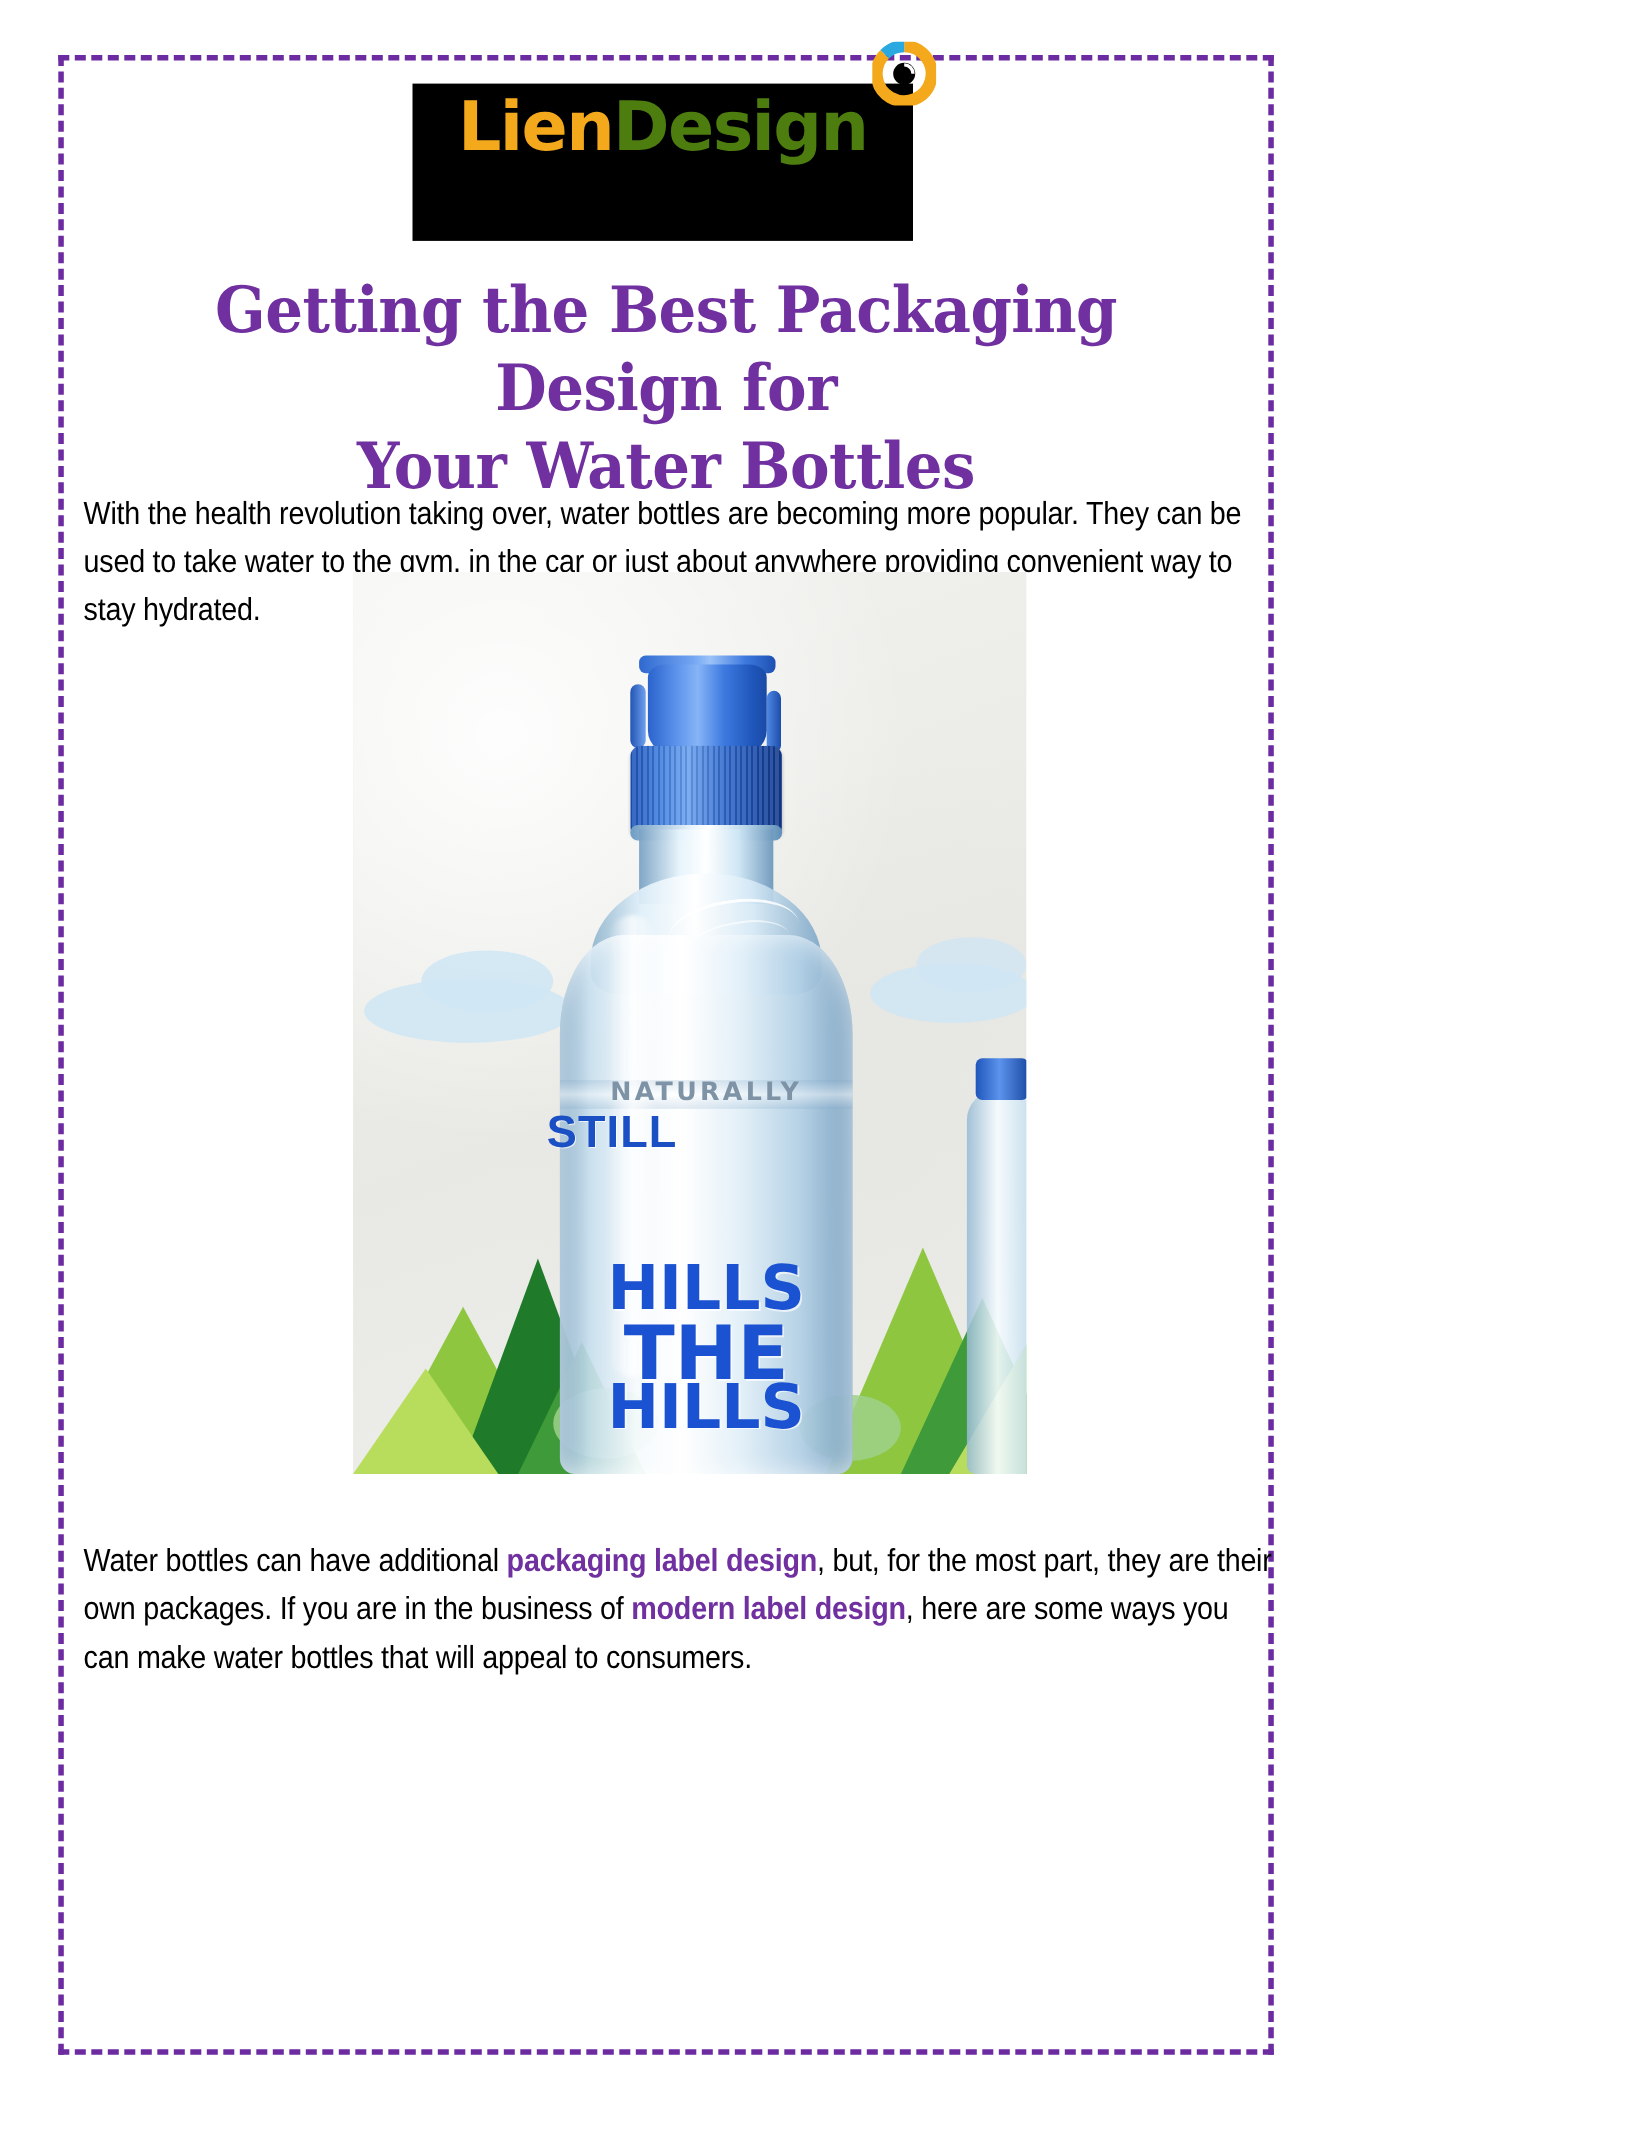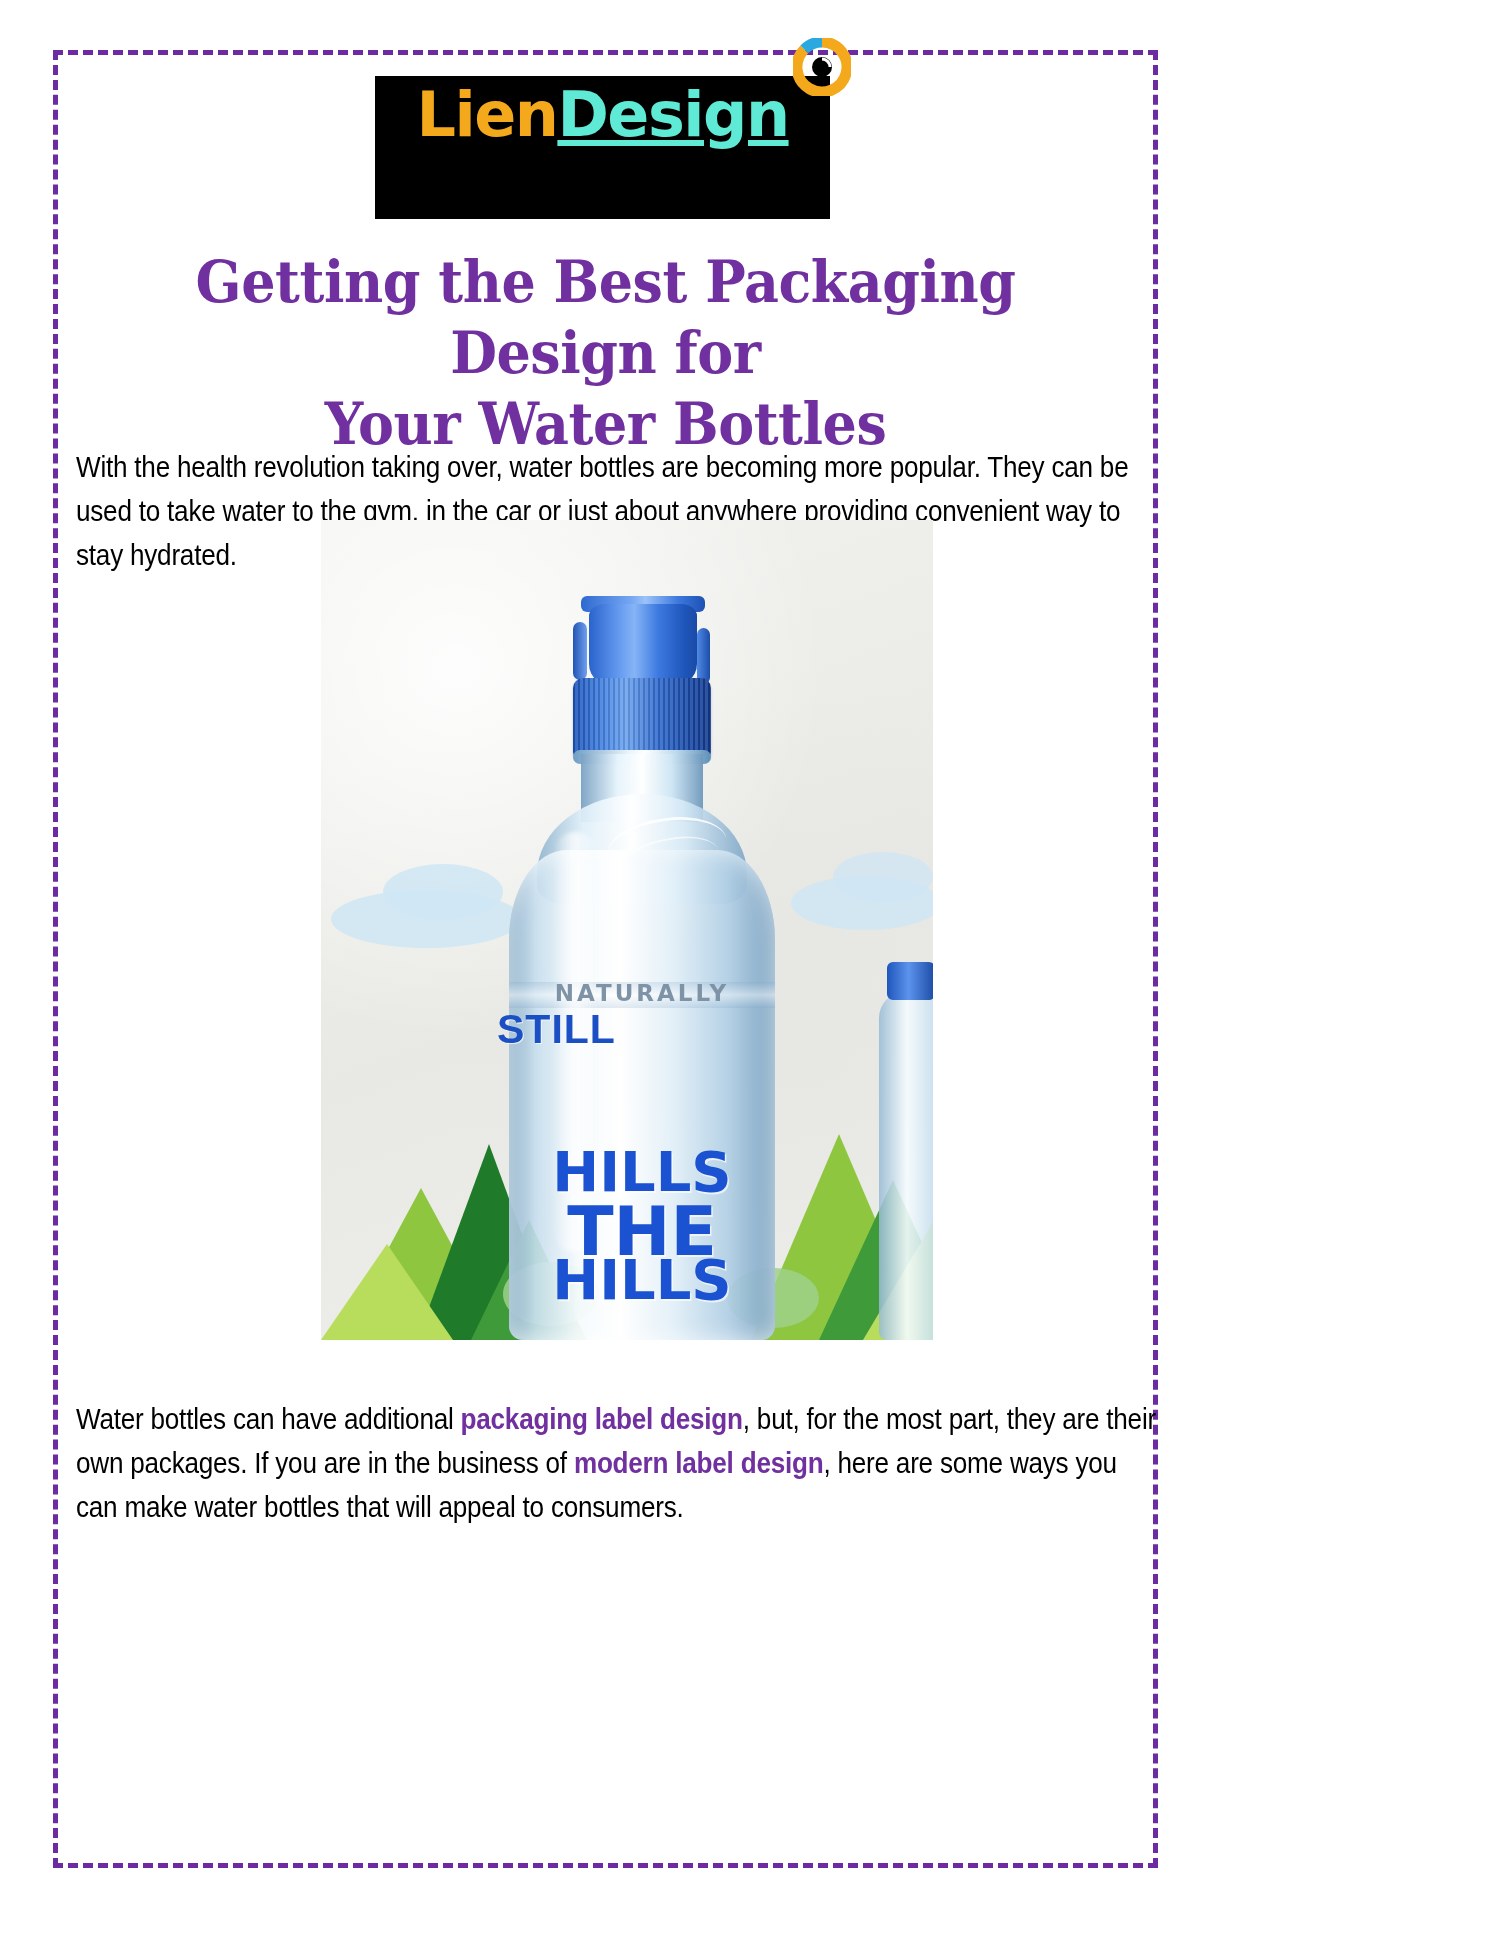--- a/index.html
+++ b/index.html
@@ -63,21 +63,21 @@
     transform: translateY(8px);
   }
   .logo-text {
     font-family: "DejaVu Sans", sans-serif;
     font-weight: bold;
     font-size: 62px;
     letter-spacing: -1.5px;
     line-height: 1;
   }
   .logo-lien { color: #f4a81c; }
-  .logo-design { color: #5eead4; text-decoration: underline; }
+  .logo-design { color: #4d7c0f; }
   .logo-mark {
     position: absolute;
     right: -62px;
     top: -46px;
     width: 58px;
     height: 58px;
   }
 
   
   .title {

